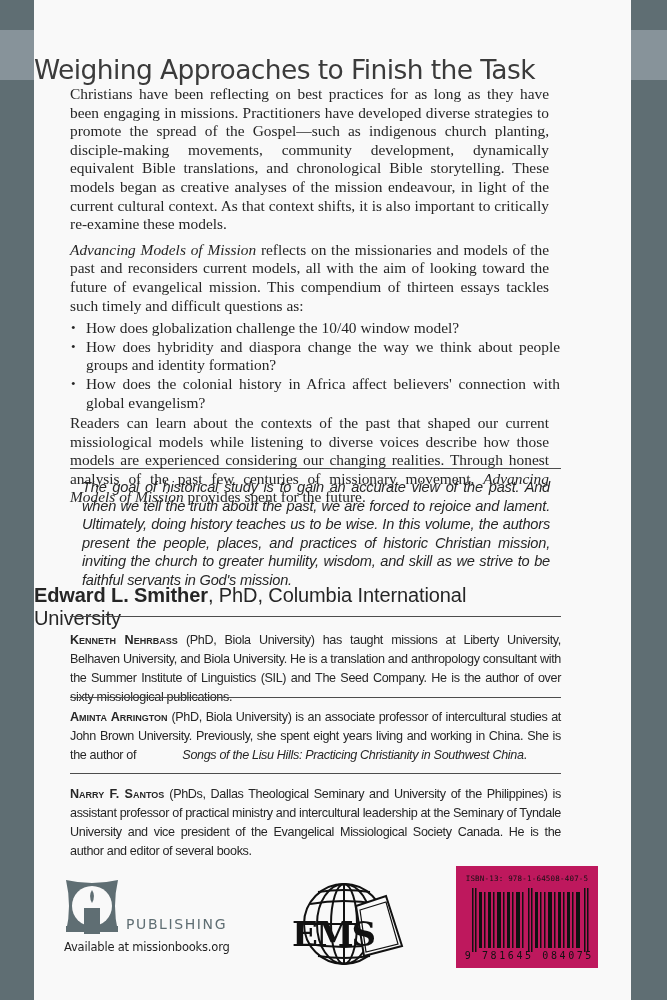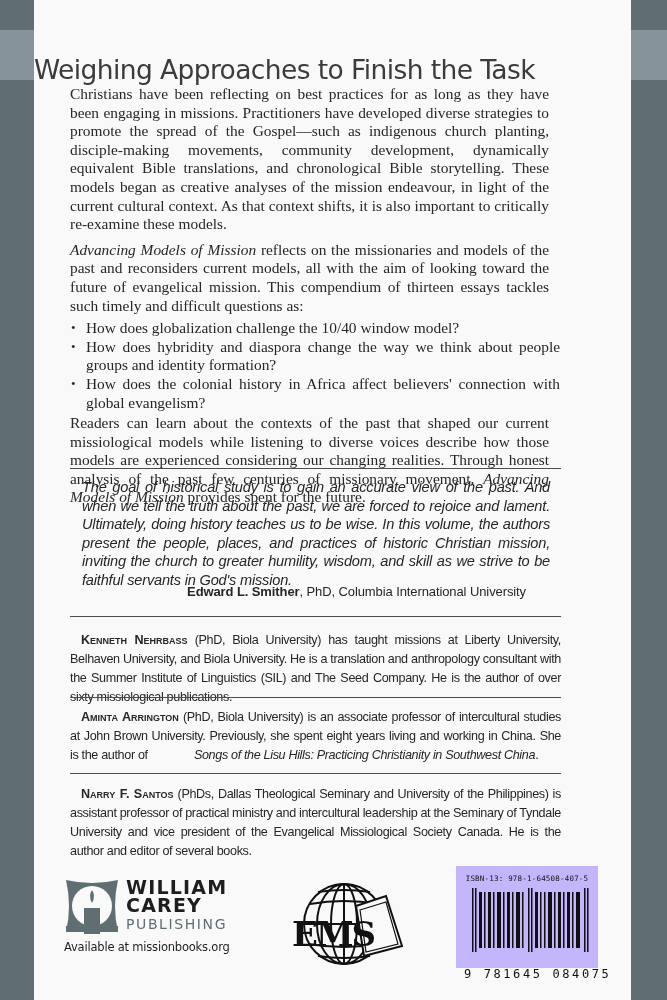--- a/index.html
+++ b/index.html
@@ -37,30 +37,30 @@
   }
   .quote {
     position:absolute; left:48px; width:468px; top:478px;
     font-family:"Liberation Sans", "DejaVu Sans", sans-serif;
     font-style:italic; font-size:14.6px; line-height:18.6px; color:#262626;
     text-align:justify; letter-spacing:-0.2px;
   }
   .attrib {
     position:absolute; right:105px; top:584px;
     font-family:"Liberation Sans", "DejaVu Sans", sans-serif;
-    font-size:13px; color:#262626; letter-spacing:-0.1px;
+    font-size:20px; color:#262626; letter-spacing:-0.1px;
   }
   .attrib b { font-weight:bold; }
   .bio {
     position:absolute; left:36px; width:491px;
     font-family:"Liberation Sans", "DejaVu Sans", sans-serif;
     font-size:12.6px; line-height:19px; color:#262626;
     text-align:justify; letter-spacing:-0.35px;
   }
-  .bio .name { font-variant:small-caps; font-weight:bold; letter-spacing:0;margin-left:11px; }
+  .bio .name { font-variant:small-caps; font-weight:bold; letter-spacing:0; }
   .bio i { font-style:italic;margin-left:43px; }
   .wcp {
     position:absolute; left:30px; top:878px; width:180px; height:90px;
   }
   .wcp .emblem { position:absolute; left:0; top:0; width:56px; height:56px; }
   .wcp .wm {
     position:absolute; left:62px; top:0;
     font-family:"DejaVu Sans", "Liberation Sans", sans-serif;
     color:#1e1e1e; font-weight:bold; font-size:19px; line-height:18px; letter-spacing:1.2px;
   }
@@ -70,32 +70,32 @@
     color:#5f6e73; font-size:14px; letter-spacing:1.6px;
   }
   .wcp .avail {
     position:absolute; left:0; top:62px; white-space:nowrap;
     font-family:"DejaVu Sans", "Liberation Sans", sans-serif;
     color:#1e1e1e; font-size:11.5px; letter-spacing:-0.2px;
   }
   .ems { position:absolute; left:252px; top:876px; width:120px; height:95px; }
   .barcode-box {
     position:absolute; left:422px; top:866px; width:142px; height:102px;
-    background:#c4b5fd;
+    background:#be185d;
   }
   .isbn-label {
     position:absolute; left:0; right:0; top:8px; text-align:center;
     font-family:"DejaVu Sans Mono", "Liberation Mono", monospace;
     font-size:7.5px; color:#111; letter-spacing:0.2px;
   }
   .bars { position:absolute; left:16px; top:22px; width:118px; height:64px; }
   .digits {
-    position:absolute; left:8px; top:101px; width:130px;
+    position:absolute; left:8px; top:84px; width:130px;
     font-family:"DejaVu Sans Mono", "Liberation Mono", monospace;
-    font-size:12px; color:#111; letter-spacing:2.6px; white-space:nowrap;text-align:right;
+    font-size:10px; color:#111; letter-spacing:2.6px; white-space:nowrap;text-align:right;
   }
 </style>
 </head>
 <body>
 
 <div class="band"></div>
 
 <div class="paper">
 
   <h1 class="title">Weighing Approaches to Finish the Task</h1>
@@ -129,24 +129,20 @@
   <div class="bio" style="top:785px"><span class="name">Narry F. Santos</span><span> (PhDs, Dallas Theological Seminary and University of the Philippines) is assistant professor of practical ministry and intercultural leadership at the Seminary of Tyndale University and vice president of the Evangelical Missiological Society Canada. He is the author and editor of several books.</span></div>
 
   <div class="wcp">
     <svg class="emblem" viewBox="0 0 56 56">
       <path d="M2 2 Q28 8 54 2 Q48 28 54 54 Q28 48 2 54 Q8 28 2 2 Z" fill="#5f6e73"></path>
       <circle cx="28" cy="28" r="20" fill="#f9f9f9"></circle>
       <path d="M20 30 L36 30 L36 56 L20 56 Z" fill="#5f6e73"></path>
       <path d="M28 12 Q32 18 28 25 Q24 18 28 12 Z" fill="#5f6e73"></path>
       <rect x="2" y="48" width="52" height="6" fill="#5f6e73"></rect>
     </svg>
-    <div class="wm">
-      <div>WILLIAM</div>
-      <div>CAREY</div>
-    </div>
     <div class="pub">PUBLISHING</div>
     <div class="avail">Available at missionbooks.org</div>
   </div>
 
   <svg class="ems" viewBox="0 0 120 95">
     <g fill="none" stroke="#111" stroke-width="2">
       <circle cx="58" cy="48" r="40"></circle>
       <ellipse cx="58" cy="48" rx="13" ry="40"></ellipse>
       <ellipse cx="58" cy="48" rx="27" ry="40"></ellipse>
       <line x1="58" y1="8" x2="58" y2="88"></line>

